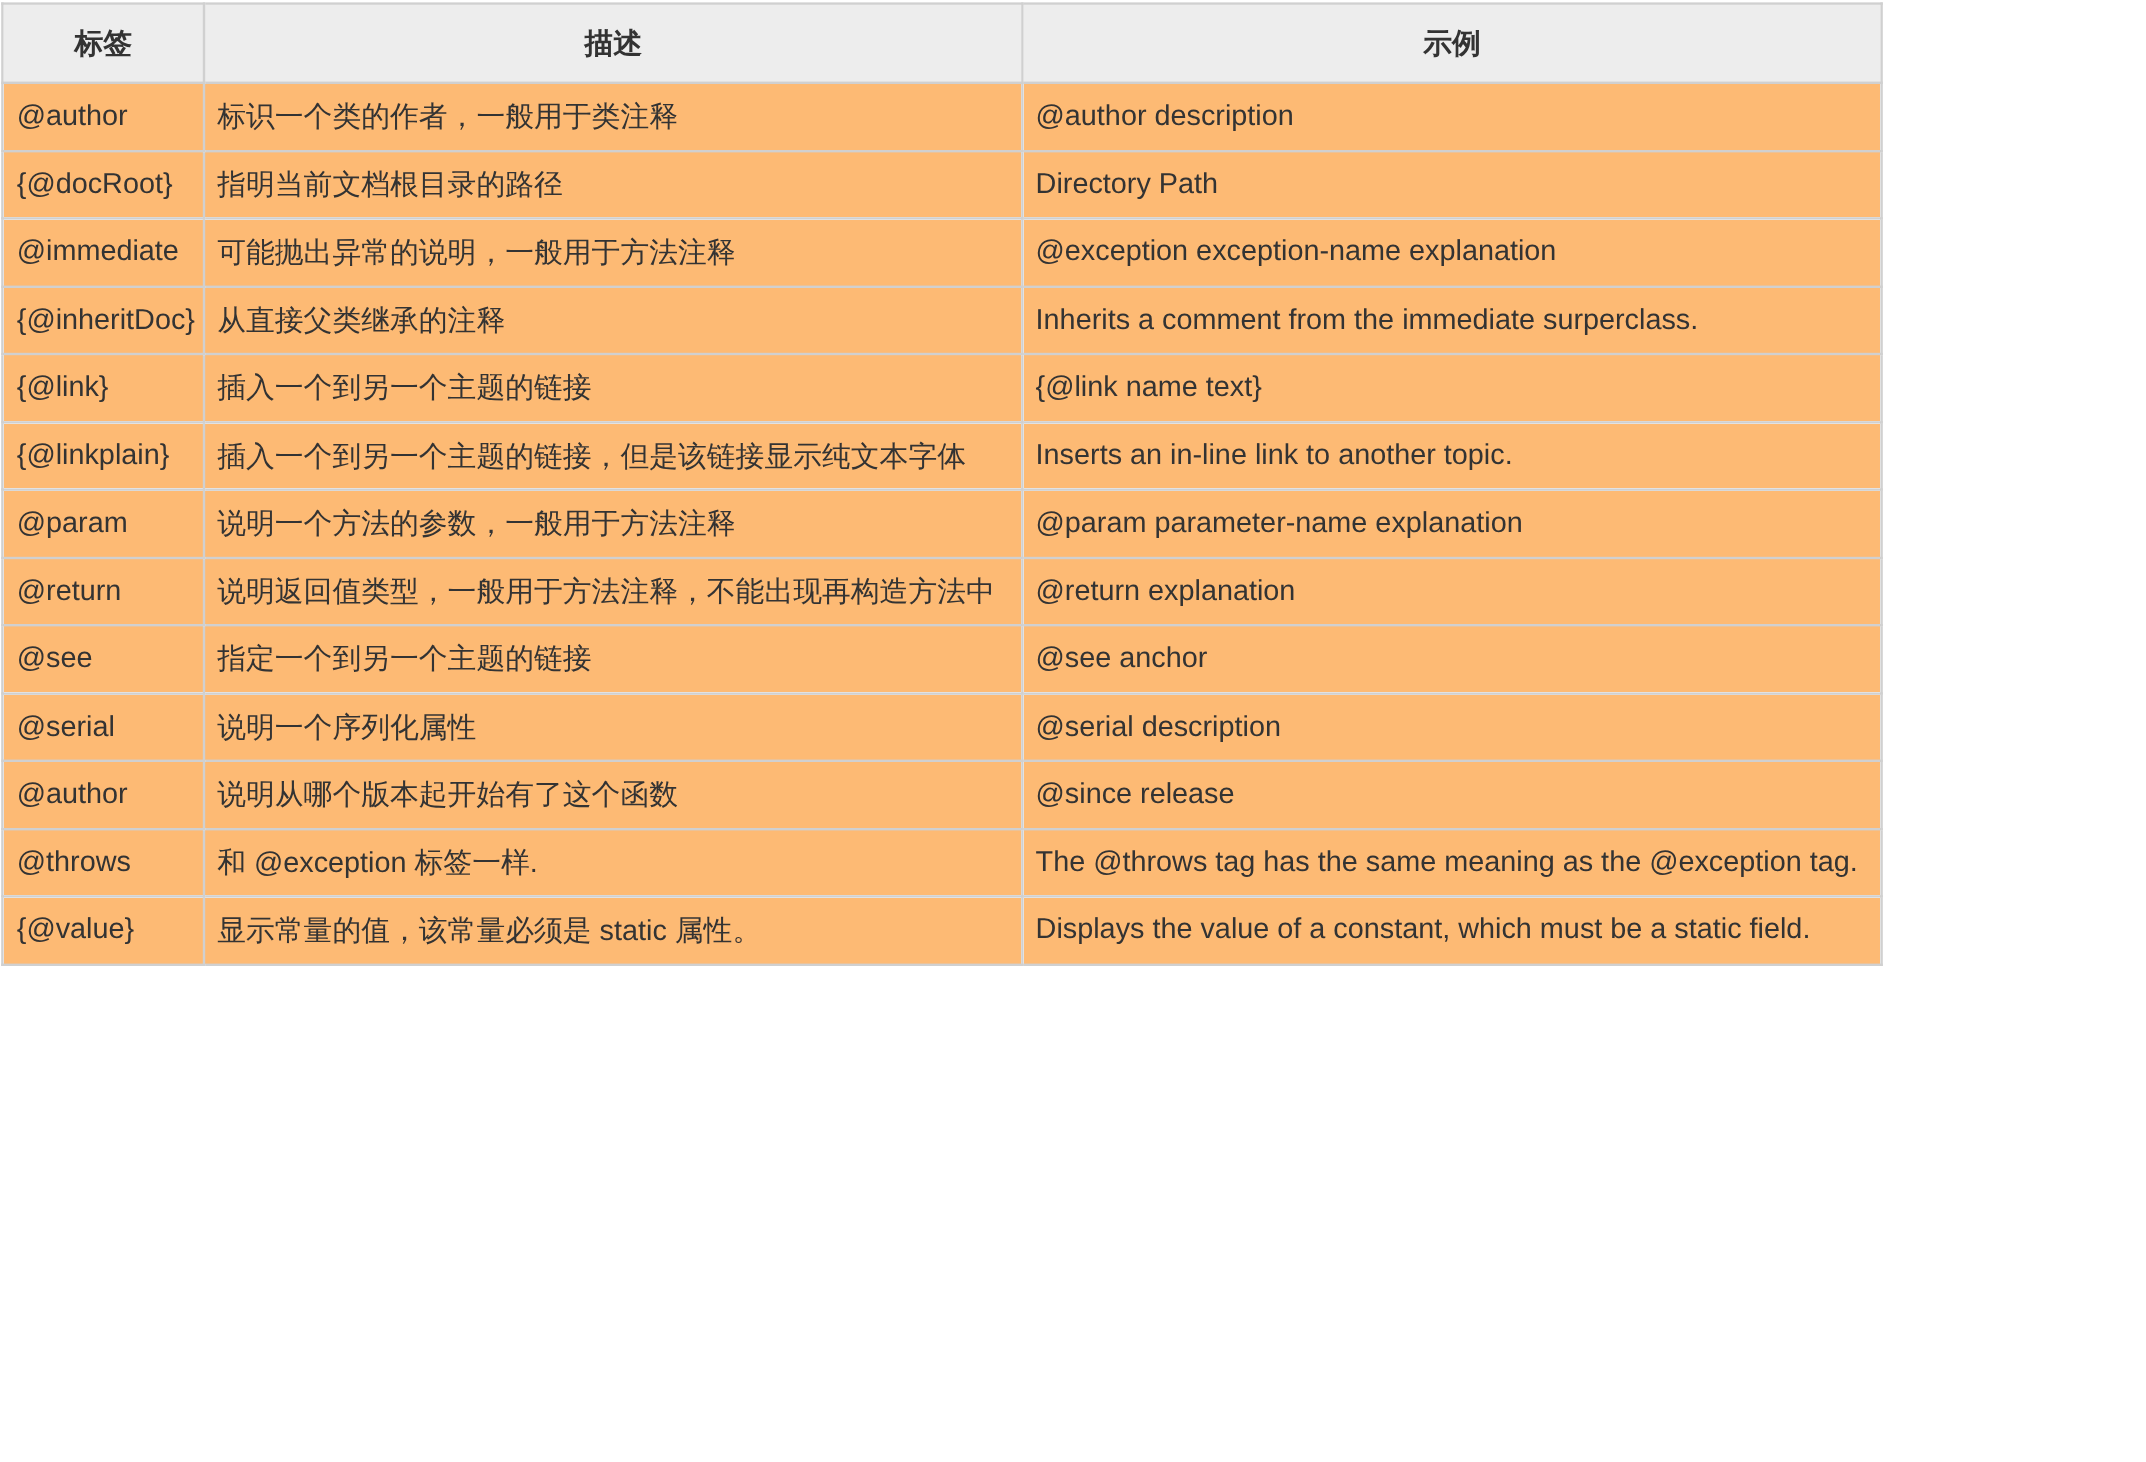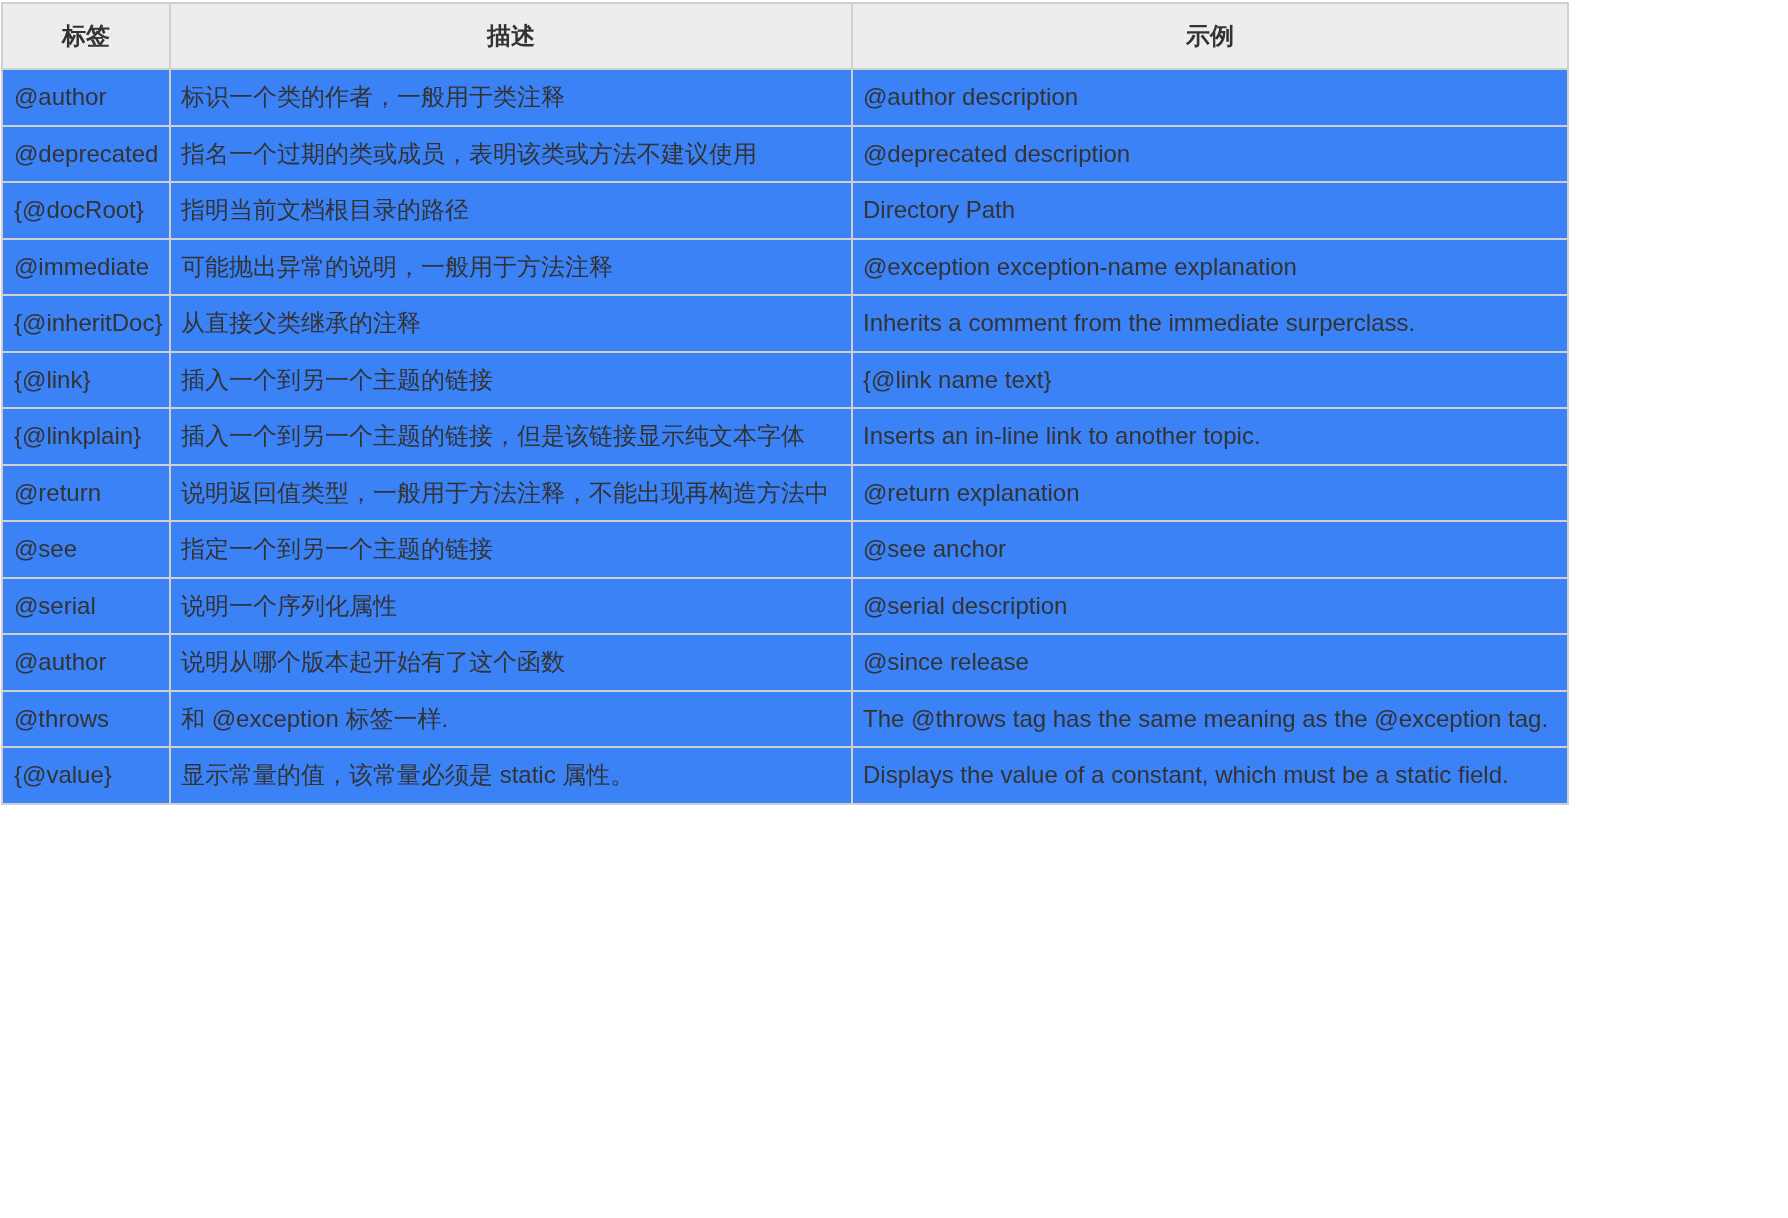--- a/index.html
+++ b/index.html
@@ -18,21 +18,21 @@
     border: 2px solid #d0d0d0;
     padding: 0 10px;
     text-align: left;
     white-space: nowrap;
     overflow: hidden;
   }
   table.tags th {
     background: #ededed; height: 64px; text-align: center;
     font-weight: bold; color: #333333; margin-left: 36px;
   }
-  table.tags td { height: 54.5px; background: #3b82f6; margin-top: 47px; }
+  table.tags td { height: 54.5px; background: #fdba74; margin-top: 47px; }
   table.tags td.tag { padding-left: 11px; padding-right: 2px; }
 </style>
 </head>
 <body>
 
 <table class="tags">
   <colgroup>
       <col class="c1">
       <col class="c2">
       <col class="c3">
@@ -44,25 +44,20 @@
       <th>示例</th>
     </tr>
   </thead>
   <tbody>
     <tr>
         <td class="tag">@author</td>
         <td>标识一个类的作者，一般用于类注释</td>
         <td>@author description</td>
       </tr>
     <tr>
-        <td class="tag">@deprecated</td>
-        <td>指名一个过期的类或成员，表明该类或方法不建议使用</td>
-        <td>@deprecated description</td>
-      </tr>
-    <tr>
         <td class="tag">{@docRoot}</td>
         <td>指明当前文档根目录的路径</td>
         <td>Directory Path</td>
       </tr>
     <tr>
         <td class="tag">@immediate</td>
         <td>可能抛出异常的说明，一般用于方法注释</td>
         <td>@exception exception-name explanation</td>
       </tr>
     <tr>
@@ -72,20 +67,25 @@
       </tr>
     <tr>
         <td class="tag">{@link}</td>
         <td>插入一个到另一个主题的链接</td>
         <td>{@link name text}</td>
       </tr>
     <tr>
         <td class="tag">{@linkplain}</td>
         <td>插入一个到另一个主题的链接，但是该链接显示纯文本字体</td>
         <td>Inserts an in-line link to another topic.</td>
+      </tr>
+    <tr>
+        <td class="tag">@param</td>
+        <td>说明一个方法的参数，一般用于方法注释</td>
+        <td>@param parameter-name explanation</td>
       </tr>
     <tr>
         <td class="tag">@return</td>
         <td>说明返回值类型，一般用于方法注释，不能出现再构造方法中</td>
         <td>@return explanation</td>
       </tr>
     <tr>
         <td class="tag">@see</td>
         <td>指定一个到另一个主题的链接</td>
         <td>@see anchor</td>

